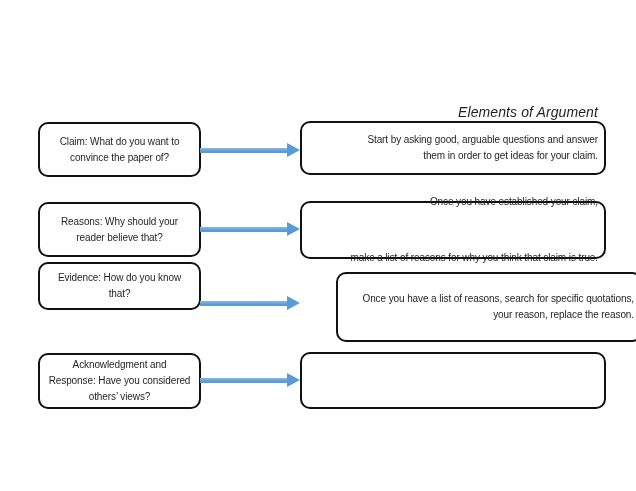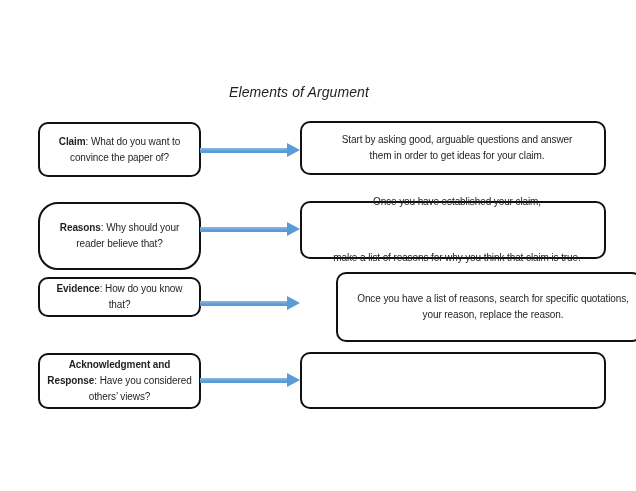--- a/index.html
+++ b/index.html
@@ -11,24 +11,24 @@
     position: relative;
     width: 636px;
     height: 491px;
     background: #ffffff;
     font-family: "Liberation Sans", sans-serif;
     color: var(--text-color, #1f1f1f);
     overflow: hidden;
   }
   .title {
     position: absolute;
-    top: 84px;
+    top: 104px;
     left: 0;
     width: 598px;
-    text-align: center;
+    text-align: right;
     font-style: italic;
     font-size: 14px;
     letter-spacing: 0.1px;
     color: var(--text-color, #1f1f1f);
   }
   .box {
     position: absolute;
     box-sizing: border-box;
     background: #ffffff;
     border: 2px solid var(--box-border, #111111);
@@ -42,25 +42,25 @@
   }
   .left-box {
     left: 38px;
     width: 163px;
     text-align: center;
     padding: 2px 6px;
   }
   .right-box {
     left: 300px;
     width: 306px;
-    text-align: center;
+    text-align: right;
     padding: 2px 6px 2px 14px;
   }
   .right-box .line { white-space: nowrap; }
-  .b { font-weight: bold; }
+  .b { font-weight: normal; }
   .arrow {
     position: absolute;
     left: 200px;
     width: 100px;
     height: 14px;
   }
   .arrow .shaft {
     position: absolute;
     left: 0;
     top: 5px;
@@ -74,23 +74,23 @@
     top: 0;
     width: 0;
     height: 0;
     border-top: 7px solid transparent;
     border-bottom: 7px solid transparent;
     border-left: 13px solid var(--arrow-blue, #5b9bd5);
   }
   
   .r1l { top: 122px; height: 55px; }
   .r1r { top: 121px; height: 54px; }
-  .r2l { top: 202px; height: 68px; border-radius: 20px; }
+  .r2l { top: 202px; height: 55px; }
   .r2r { top: 201px; height: 58px; gap: 40px; }
-  .r3l { top: 277px; height: 40px; }
+  .r3l { top: 262px; height: 48px; }
   .r3r { top: 272px; height: 70px; margin-left: 36px; }
   .r4l { top: 353px; height: 56px; }
   .r4r { top: 352px; height: 57px; }
   .a1 { top: 143px; }
   .a2 { top: 222px; }
   .a3 { top: 296px; }
   .a4 { top: 373px; }
 </style>
 </head>
 <body>

